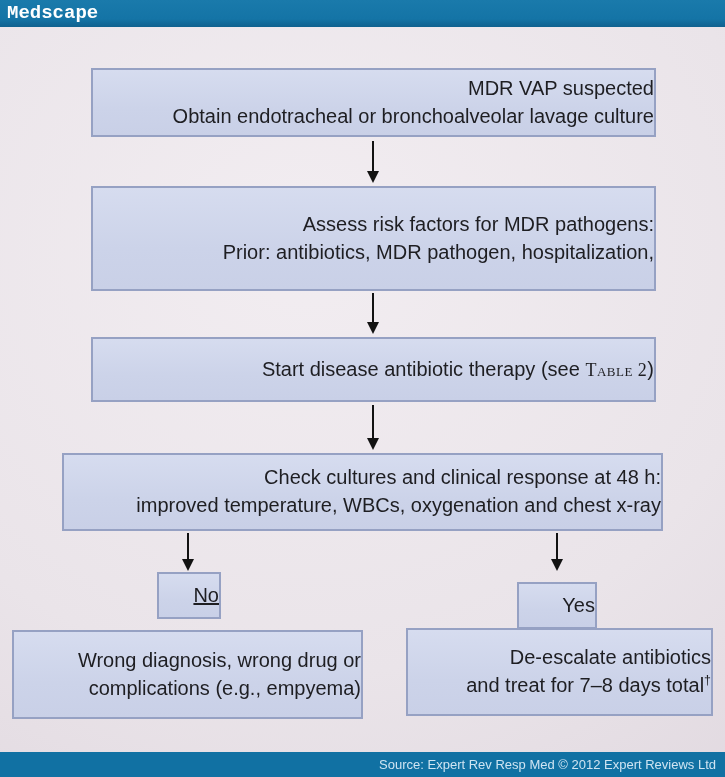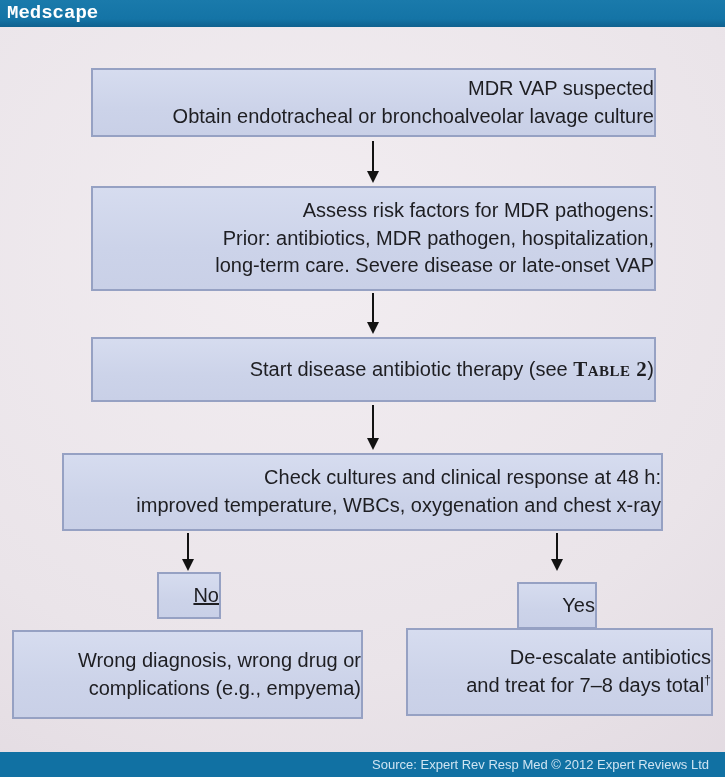--- a/index.html
+++ b/index.html
@@ -24,42 +24,42 @@
     font-size:19px; font-weight:600; letter-spacing:0px;
   }
 
   
   .footer-bar {
     position:absolute; left:0; top:752px; width:725px; height:25px;
     background:#1171a3;
     display:flex; align-items:center; justify-content:flex-end;
   }
   .footer-text {
-    color:#cfe4f2; font-size:13px; padding-right:16px;
+    color:#cfe4f2; font-size:13px; padding-right:9px;
   }
 
   
   .fbox {
     position:absolute;
     box-sizing:border-box;
     background:linear-gradient(180deg, #d6dcef 0%, #ccd3e9 60%, #c9d0e7 100%);
     border:2px solid #96a1c3;
     color:#1e1e22;
     display:flex; flex-direction:column;
     align-items:flex-end; justify-content:center;
     text-align:center;
     font-size:20px; line-height:1.38;
   }
   .fbox .ln { white-space:nowrap; }
 
   .table-ref {
     font-family:"Liberation Serif", serif;
     font-variant:small-caps;
-    font-weight:bold;
-    font-size:21px;
+    font-weight:normal;
+    font-size:18px;
     letter-spacing:0.5px;
   }
   sup.dagger { font-size:0.62em; vertical-align:super; line-height:0; }
 
   
   .arrow { position:absolute; width:14px; }
   .arrow .shaft {
     position:absolute; top:0; left:50%;
     width:2px; transform:translateX(-50%);
     background:#121212;
@@ -108,21 +108,20 @@
   </div>
 
   <div class="arrow" id="arrow-1">
     <div class="shaft"></div>
     <div class="head"></div>
   </div>
 
   <div class="fbox" id="box-risk">
     <div class="ln">Assess risk factors for MDR pathogens:</div>
     <div class="ln">Prior: antibiotics, MDR pathogen, hospitalization,</div>
-    <div class="ln">long-term care. Severe disease or late-onset VAP</div>
   </div>
 
   <div class="arrow" id="arrow-2">
     <div class="shaft"></div>
     <div class="head"></div>
   </div>
 
   <div class="fbox" id="box-empiric">
     <div class="ln"><span>Start disease antibiotic therapy (see </span><span class="table-ref">Table 2</span><span>)</span></div>
   </div>

